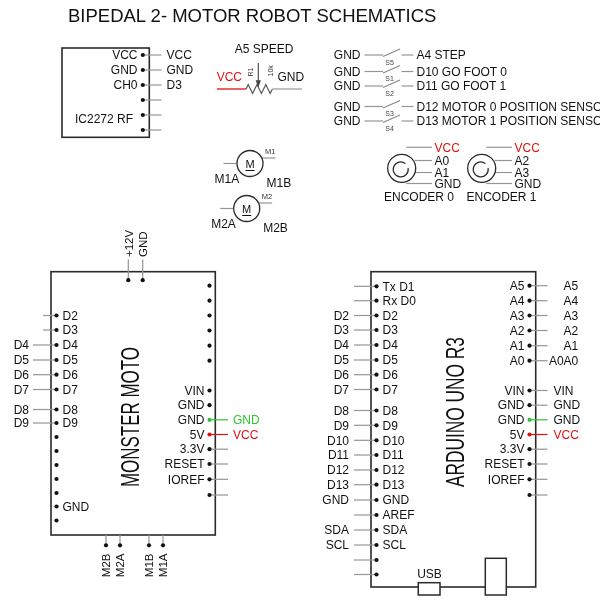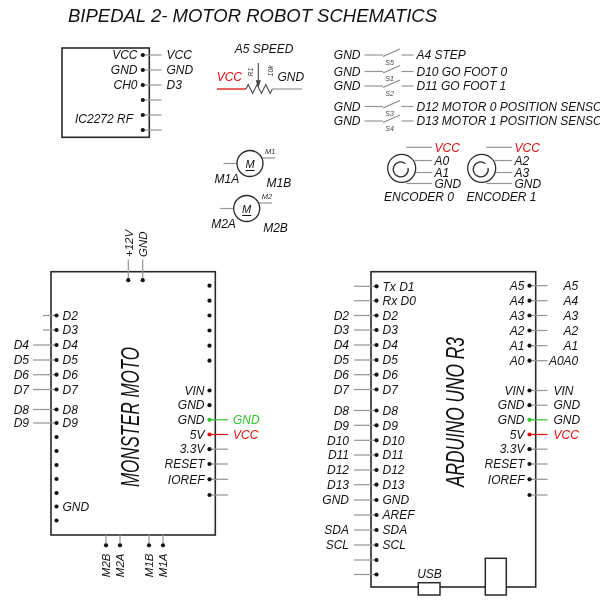--- a/index.html
+++ b/index.html
@@ -1,16 +1,16 @@
 <!DOCTYPE html>
 <html><head>
 <meta charset="utf-8">
 <style>
   html,body{margin:0;padding:0;background:#ffffff;}
-  #wrap{width:600px;height:600px;position:relative;background:#fff;overflow:hidden;font-style:italic;}
+  #wrap{width:600px;height:600px;position:relative;background:#fff;overflow:hidden;}
   svg{display:block;}
   text{font-family:"Liberation Sans", sans-serif;}
 </style>
 </head>
 <body>
 
 <div id="wrap">
 <svg id="schem" width="600" height="600" viewBox="0 0 600 600">
   <rect x="0" y="0" width="600" height="600" fill="#ffffff"></rect>
 

